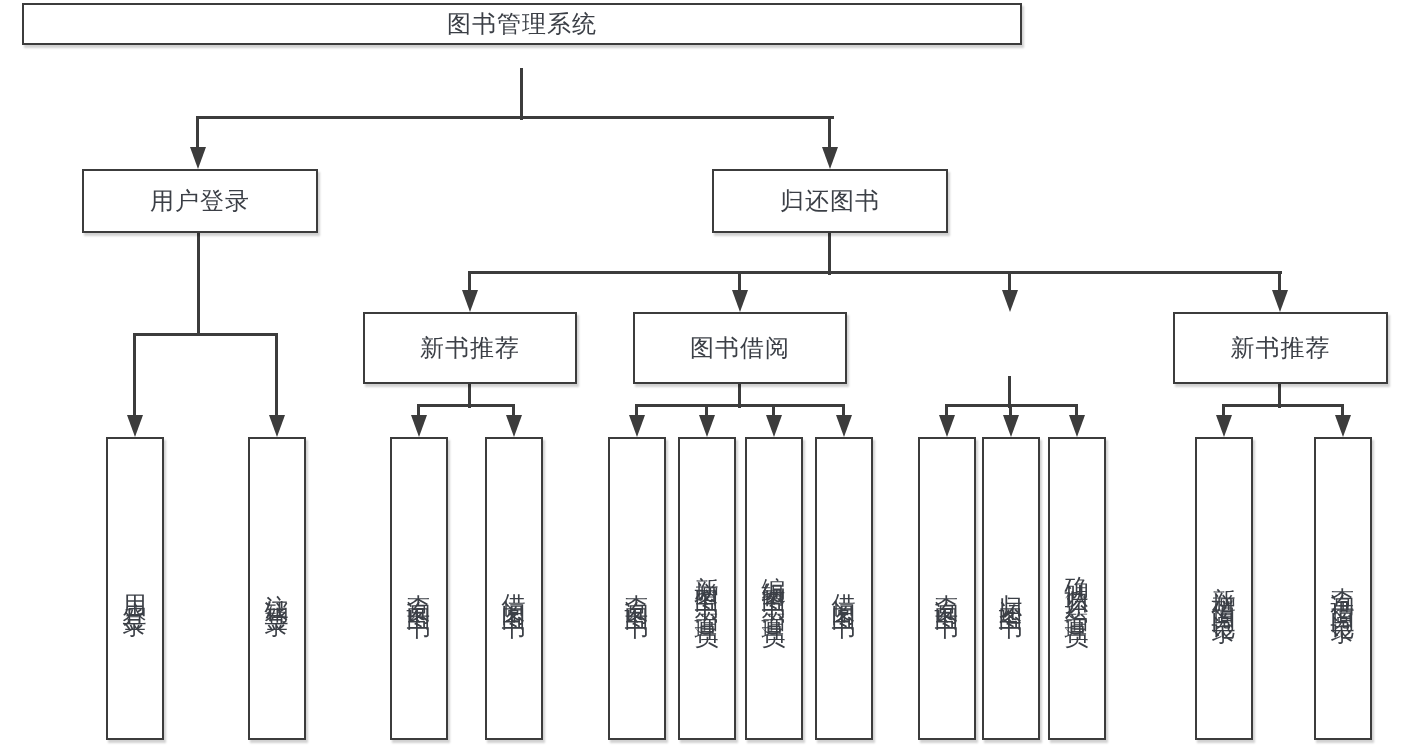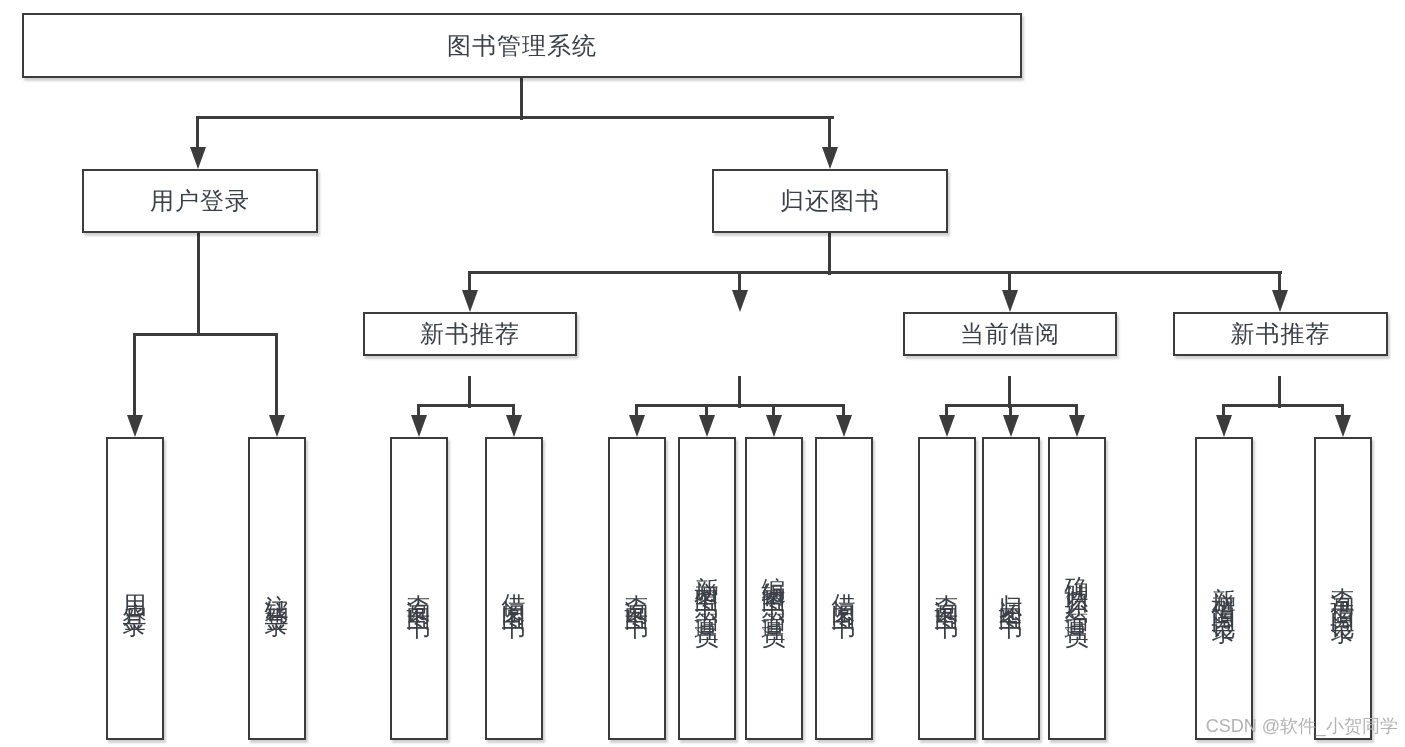--- a/index.html
+++ b/index.html
@@ -18,21 +18,21 @@
     border: 2px solid #3c3c3c;
     display: flex;
     align-items: center;
     justify-content: center;
     color: #3b3f46;
     box-shadow: 2px 3px 2px rgba(0,0,0,0.18);
     z-index: 2;
   }
   .hbox { font-size: 24px; letter-spacing: 1px; }
   .l2 { top: 169px; width: 236px; height: 64px; }
-  .l3 { top: 312px; width: 214px; height: 44px; }
+  .l3 { top: 312px; width: 214px; height: 72px; }
   .leaf { top: 437px; width: 58px; height: 303px; }
   .vtext {
     writing-mode: vertical-rl;
     text-orientation: mixed;
     font-size: 24px;
     letter-spacing: 7px;
     line-height: 1.05;
     color: #3b3f46;
     white-space: nowrap;
   }
@@ -56,27 +56,27 @@
     text-align: right;
     z-index: 5;
     white-space: nowrap;
   }
 </style>
 </head>
 <body>
 
 <div id="canvas">
 
-  <div class="box hbox" style="left:22px; top:13px; width:1000px; height:65px;">图书管理系统</div>
+  <div class="box hbox" style="left:22px; top:3px; width:1000px; height:42px;">图书管理系统</div>
 
   <div class="box hbox l2" style="left:82px;">用户登录</div>
   <div class="box hbox l2" style="left:712px;">归还图书</div>
 
   <div class="box hbox l3" style="left:363px;">新书推荐</div>
-  <div class="box hbox l3" style="left:903px;">当前借阅</div>
+  <div class="box hbox l3" style="left:633px;">图书借阅</div>
   <div class="box hbox l3" style="left:1173px; width:215px;">新书推荐</div>
 
   <div class="box leaf" style="left:106px;">
     <span class="vtext">用户登录</span>
   </div>
   <div class="box leaf" style="left:248px;">
     <span class="vtext">注销登录</span>
   </div>
 
   <div class="box leaf" style="left:390px;">
@@ -170,15 +170,14 @@
   <div class="vline" style="left:1009px; top:405px; height:13px;"></div>
   <div class="arrowhead" style="left:1003px; top:415px;"></div>
   <div class="vline" style="left:1075px; top:405px; height:13px;"></div>
   <div class="arrowhead" style="left:1069px; top:415px;"></div>
 
   <div class="vline" style="left:1222px; top:405px; height:13px;"></div>
   <div class="arrowhead" style="left:1216px; top:415px;"></div>
   <div class="vline" style="left:1341px; top:405px; height:13px;"></div>
   <div class="arrowhead" style="left:1335px; top:415px;"></div>
 
-  <div class="watermark">CSDN @软件_小贺同学</div>
 
 </div>
 
 </body></html>

